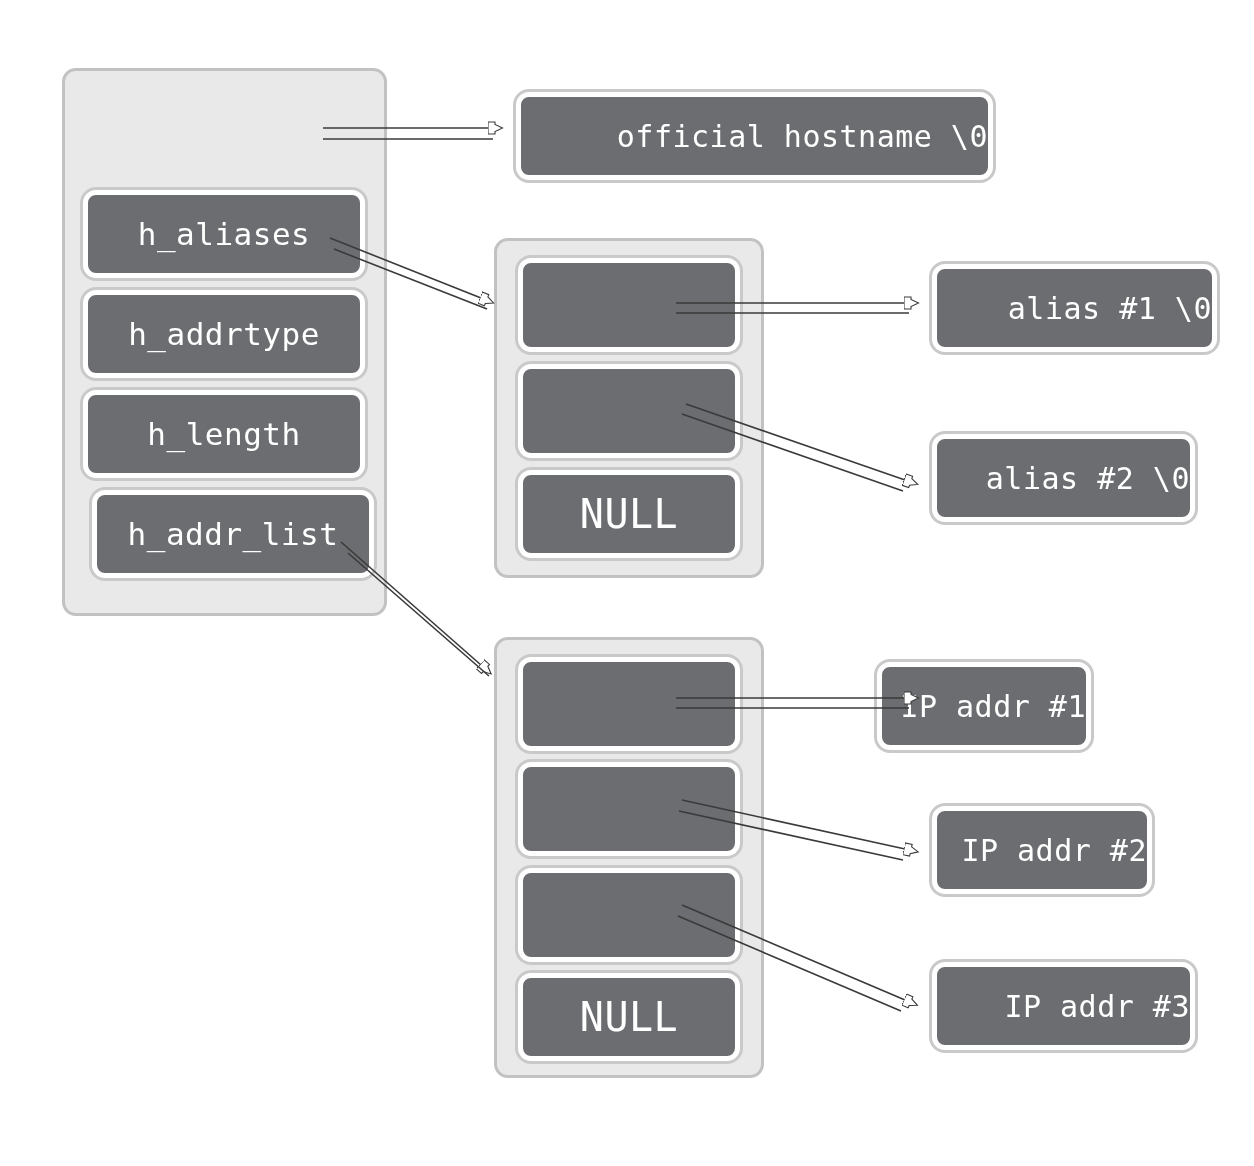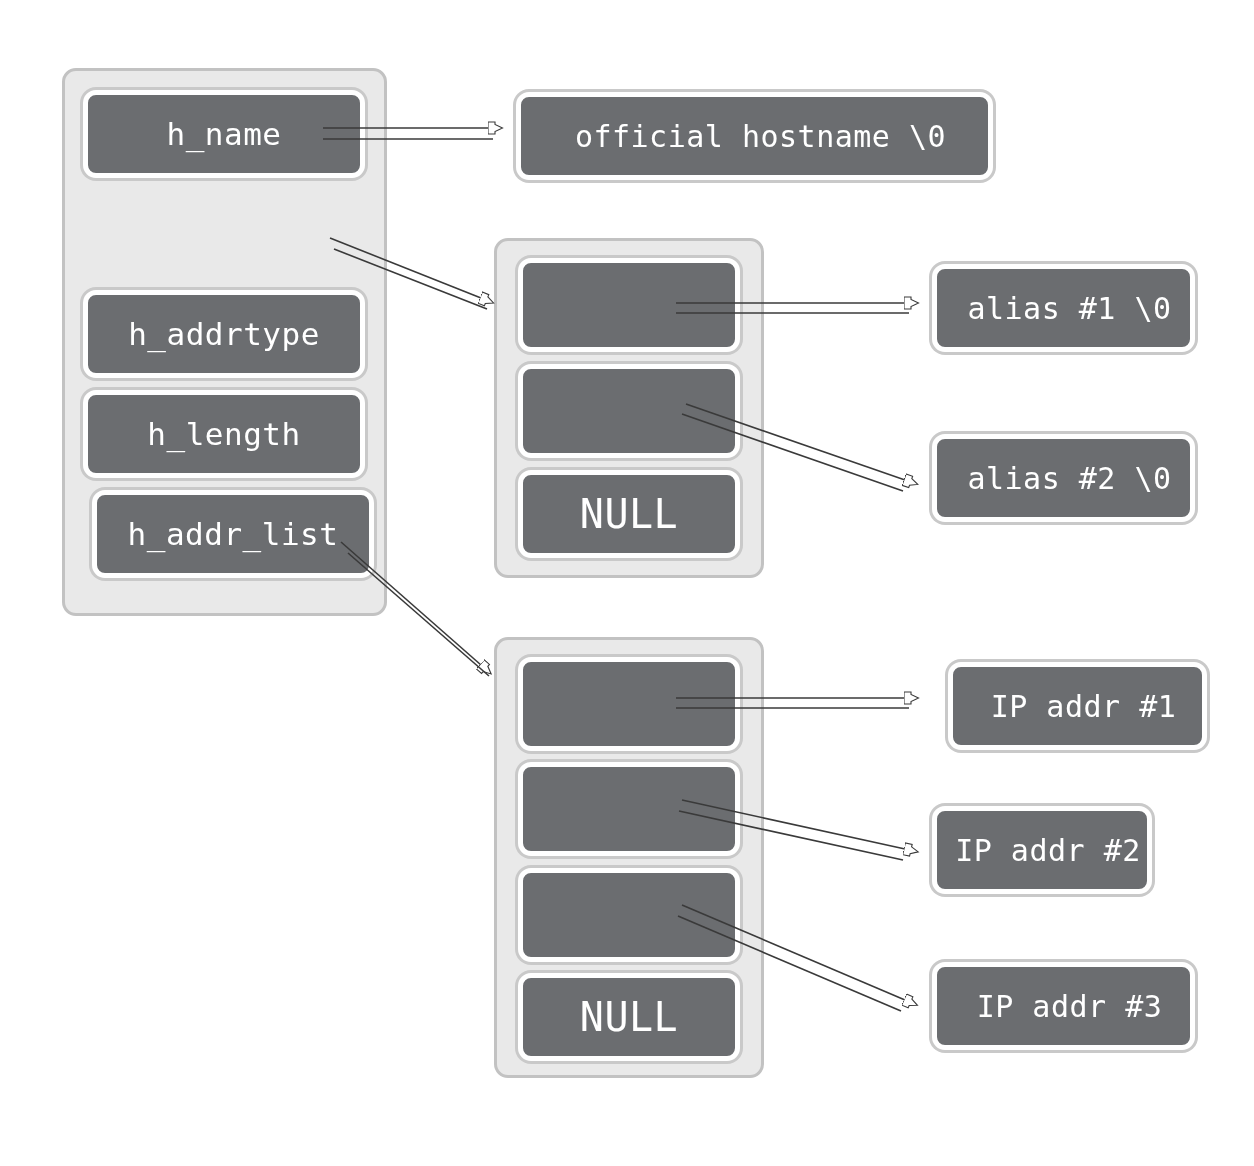--- a/index.html
+++ b/index.html
@@ -38,21 +38,21 @@
     display: flex;
     align-items: center;
     justify-content: center;
     color: #ffffff;
     font-family: "DejaVu Sans Mono", monospace;
     font-size: 40px;
     letter-spacing: 0.5px;
     white-space: nowrap;
   }
   .cell.left-text {
-    justify-content: center;
+    justify-content: flex-end;
     padding-left: 12px;
   }
 
   
   .field {
     font-size: 31px;
   }
 
   
   .textbox {
@@ -68,24 +68,24 @@
     pointer-events: none;
   }
 </style>
 </head>
 <body>
 
 <div id="canvas">
 
   <div class="container" style="left:62px; top:68px; width:325px; height:548px;"></div>
 
-  <div class="cell field" style="left:83px; top:90px; width:282px; height:88px;">
-    <span>h_name</span>
+
+  <div class="cell field" style="left:83px; top:190px; width:282px; height:88px;">
+    <span>h_aliases</span>
   </div>
-
 
   <div class="cell field" style="left:83px; top:290px; width:282px; height:88px;">
     <span>h_addrtype</span>
   </div>
 
   <div class="cell field" style="left:83px; top:390px; width:282px; height:88px;">
     <span>h_length</span>
   </div>
 
   <div class="cell field" style="left:92px; top:490px; width:282px; height:88px;">
@@ -101,21 +101,21 @@
   <div class="cell" style="left:518px; top:258px; width:222px; height:94px;">
     <span></span>
   </div>
   <div class="cell" style="left:518px; top:364px; width:222px; height:94px;">
     <span></span>
   </div>
   <div class="cell" style="left:518px; top:470px; width:222px; height:88px;">
     <span>NULL</span>
   </div>
 
-  <div class="cell textbox left-text" style="left:932px; top:264px; width:263px; height:88px;">
+  <div class="cell textbox left-text" style="left:932px; top:264px; width:285px; height:88px;">
     <span>alias #1 \0</span>
   </div>
   <div class="cell textbox left-text" style="left:932px; top:434px; width:263px; height:88px;">
     <span>alias #2 \0</span>
   </div>
 
   <div class="container" style="left:494px; top:637px; width:270px; height:441px;"></div>
 
   <div class="cell" style="left:518px; top:657px; width:222px; height:94px;">
     <span></span>
@@ -123,21 +123,21 @@
   <div class="cell" style="left:518px; top:762px; width:222px; height:94px;">
     <span></span>
   </div>
   <div class="cell" style="left:518px; top:868px; width:222px; height:94px;">
     <span></span>
   </div>
   <div class="cell" style="left:518px; top:973px; width:222px; height:88px;">
     <span>NULL</span>
   </div>
 
-  <div class="cell textbox left-text" style="left:948px; top:662px; width:259px; height:88px;">
+  <div class="cell textbox left-text" style="left:877px; top:662px; width:214px; height:88px;">
     <span>IP addr #1</span>
   </div>
   <div class="cell textbox left-text" style="left:932px; top:806px; width:220px; height:88px;">
     <span>IP addr #2</span>
   </div>
   <div class="cell textbox left-text" style="left:932px; top:962px; width:263px; height:88px;">
     <span>IP addr #3</span>
   </div>
 
   <svg class="arrows" viewBox="0 0 1254 1166" xmlns="http://www.w3.org/2000/svg">

